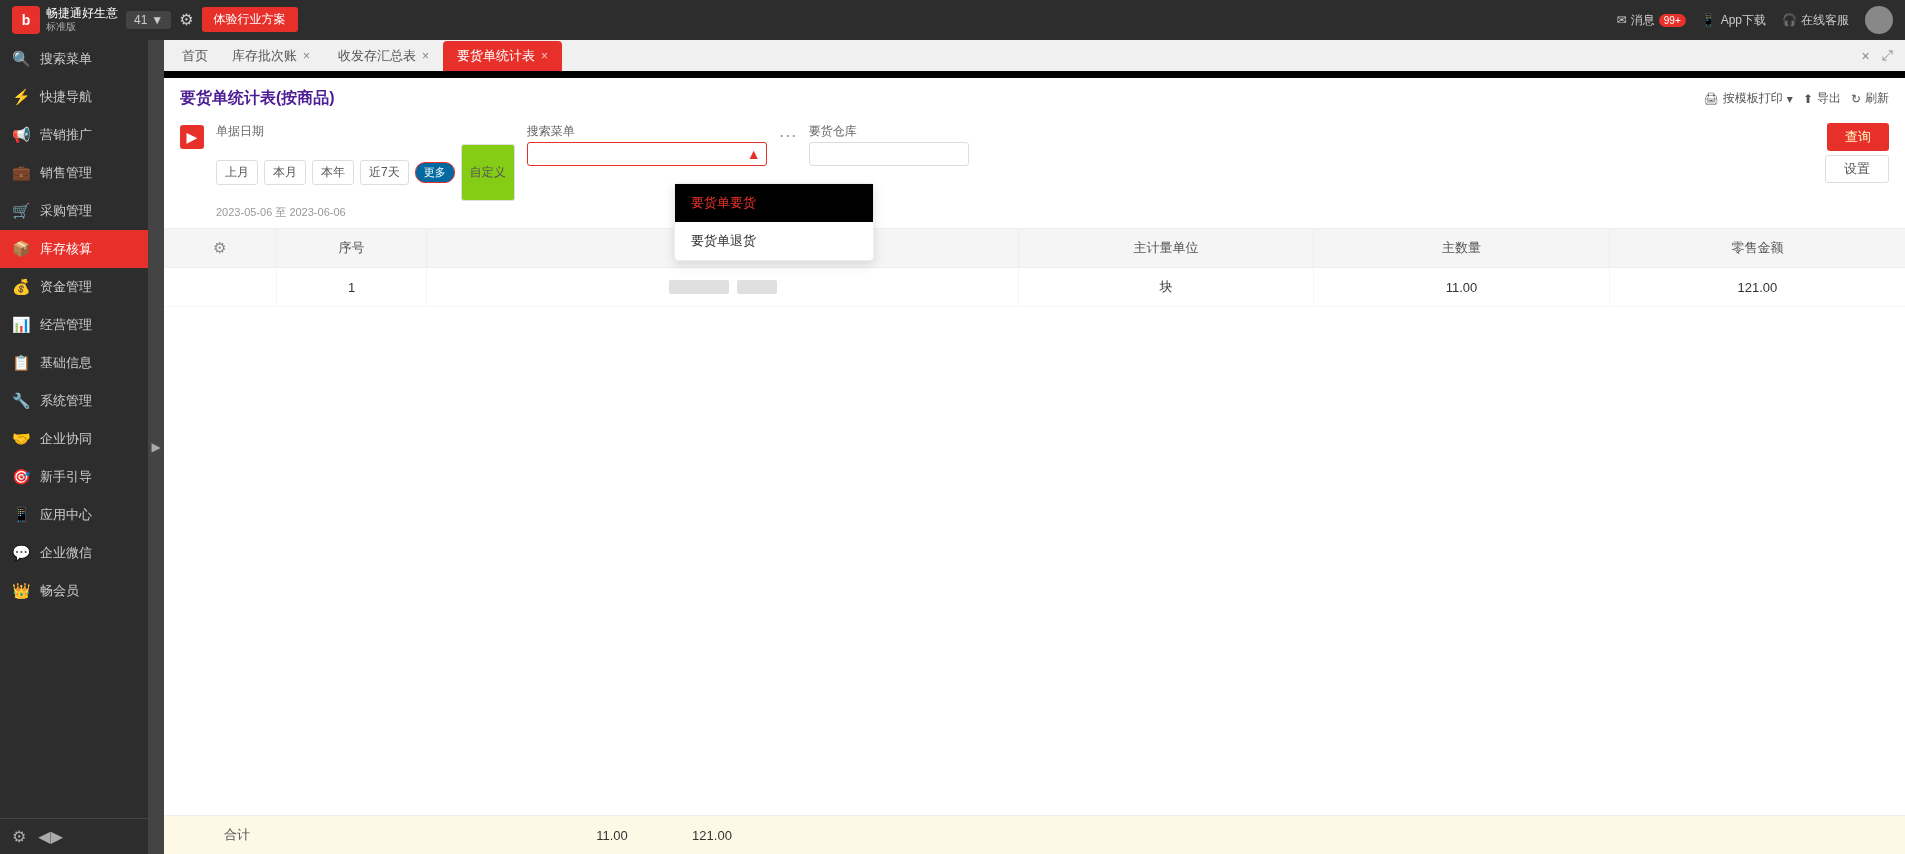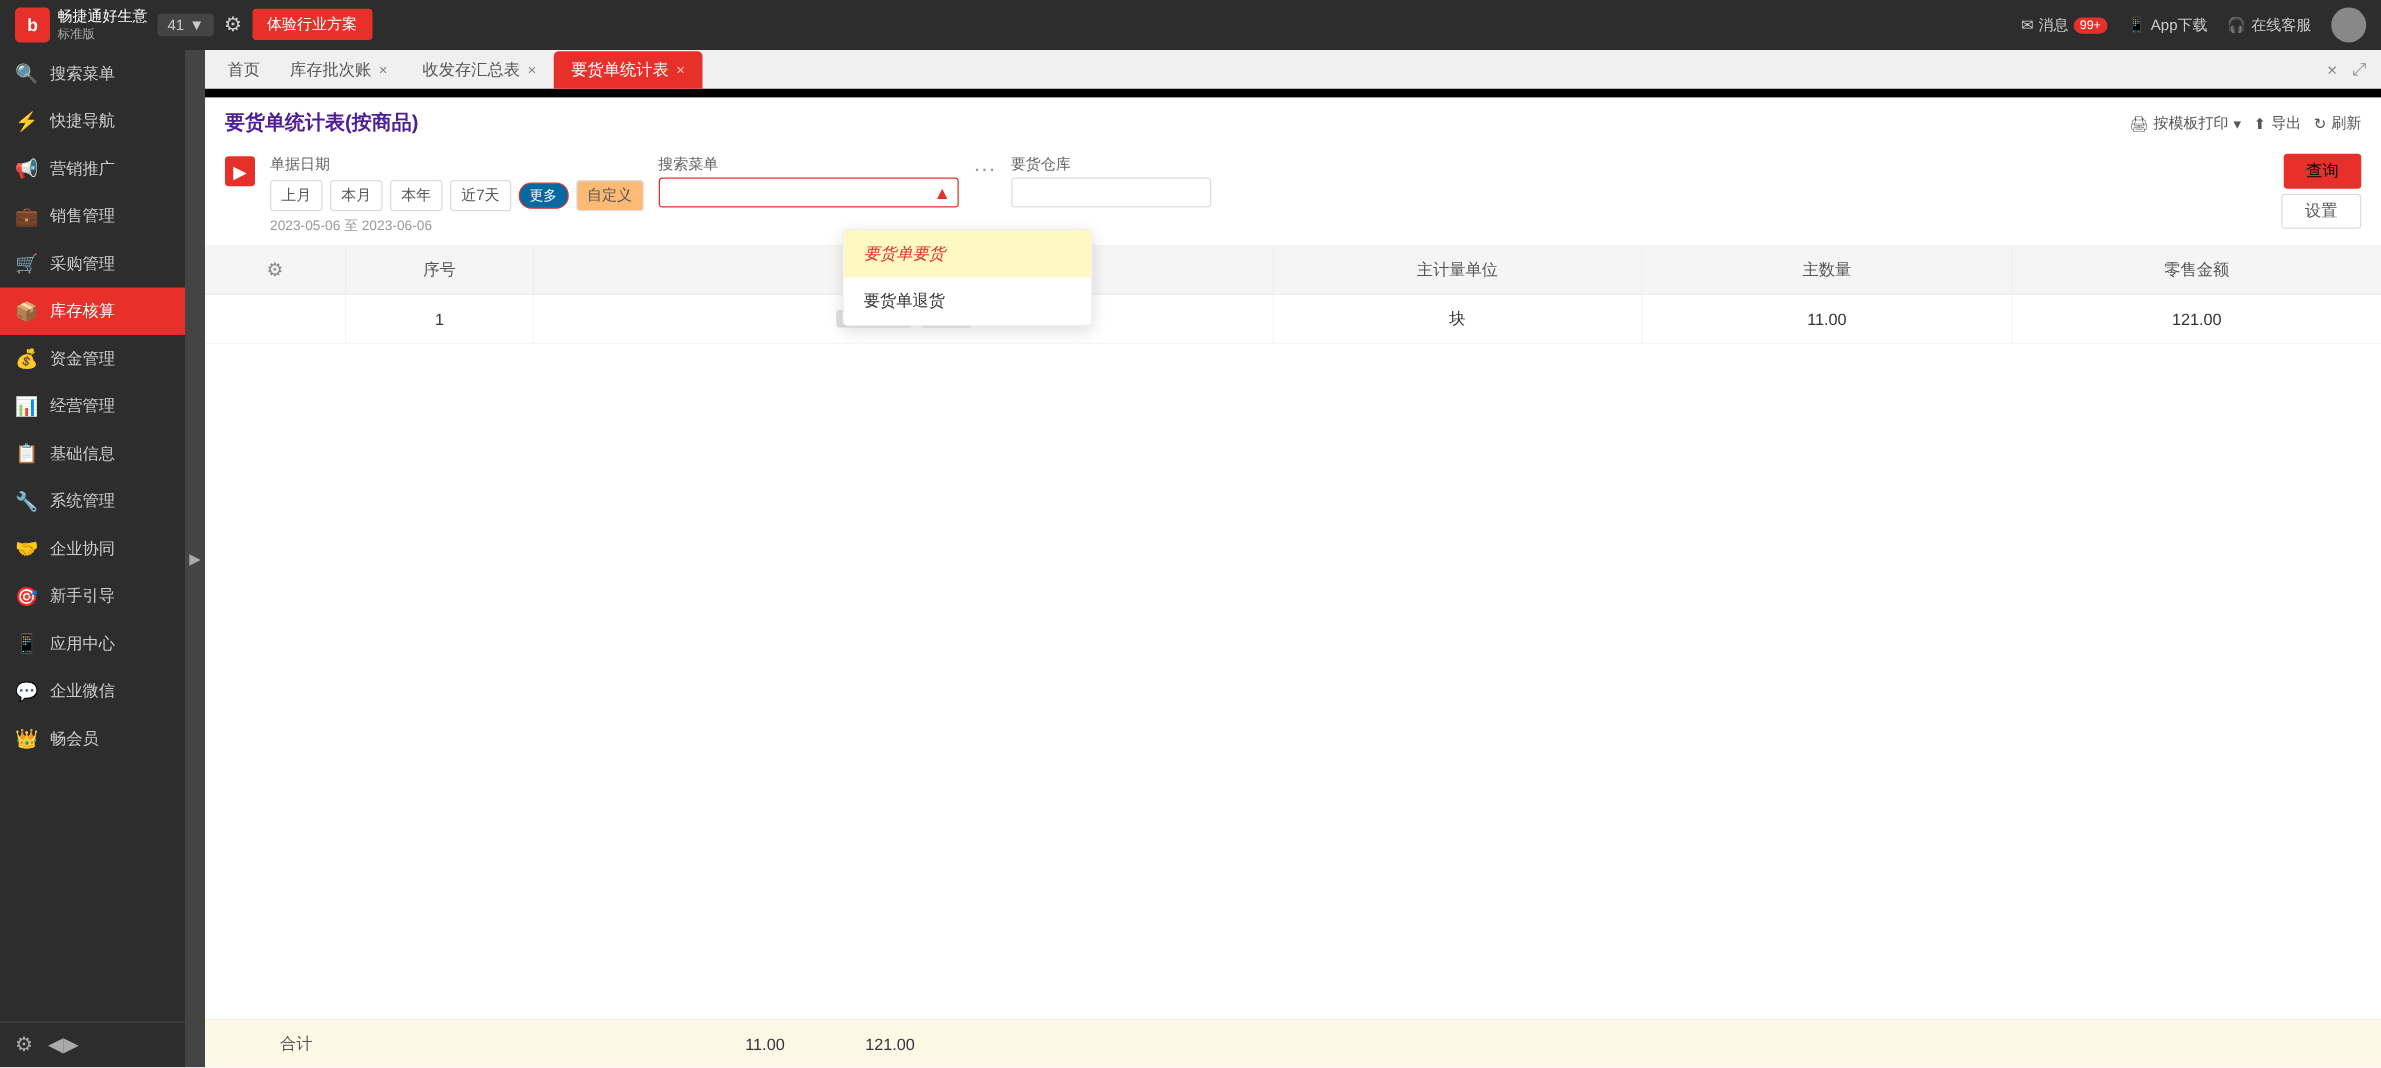--- a/index.html
+++ b/index.html
@@ -294,23 +294,23 @@
     .date-btn.more-btn {
       background: #0369a1;
       color: #fff;
       border-color: #e8302a;
       border-radius: 10px;
       padding: 2px 8px;
       font-size: 11px;
       text-align: center;
     }
     .custom-btn {
-      padding: 3px 8px;
+      padding: 19px 8px;
       border: 1px solid #ddd;
-      background: #fdba74;
+      background: #84cc16;
       border-radius: 3px;
       cursor: pointer;
       font-size: 12px;
       color: #555;
     }
     .date-range-text {
       font-size: 11px;
       color: #999;
     }
 
@@ -365,21 +365,21 @@
 
     .filter-actions {
       margin-left: auto;
       display: flex;
       flex-direction: column;
       gap: 4px;
       align-items: flex-end;
     }
     .query-btn {
       background: #e8302a;
-      color: #000000;
+      color: #fef9c3;
       border: none;
       padding: 5px 18px;
       border-radius: 3px;
       cursor: pointer;
       font-size: 13px;
     }
     .settings-btn {
       background: #fff;
       color: #555;
       border: 1px solid #ddd;
@@ -400,21 +400,21 @@
       box-shadow: 0 4px 12px rgba(0,0,0,0.12);
       width: 200px;
       z-index: 100;
     }
     .dropdown-item {
       padding: 10px 16px;
       font-size: 13px;
       color: #333;
       cursor: pointer;
     }
-    .dropdown-item.selected { background: #fef9c3; color: #e8302a; font-style: italic; }
+    .dropdown-item.selected { background: #000000; color: #e8302a; }
 
     
     .table-container {
       flex: 1;
       overflow: auto;
       padding: 0 0 60px;
     }
     table {
       width: 100%;
       border-collapse: collapse;

